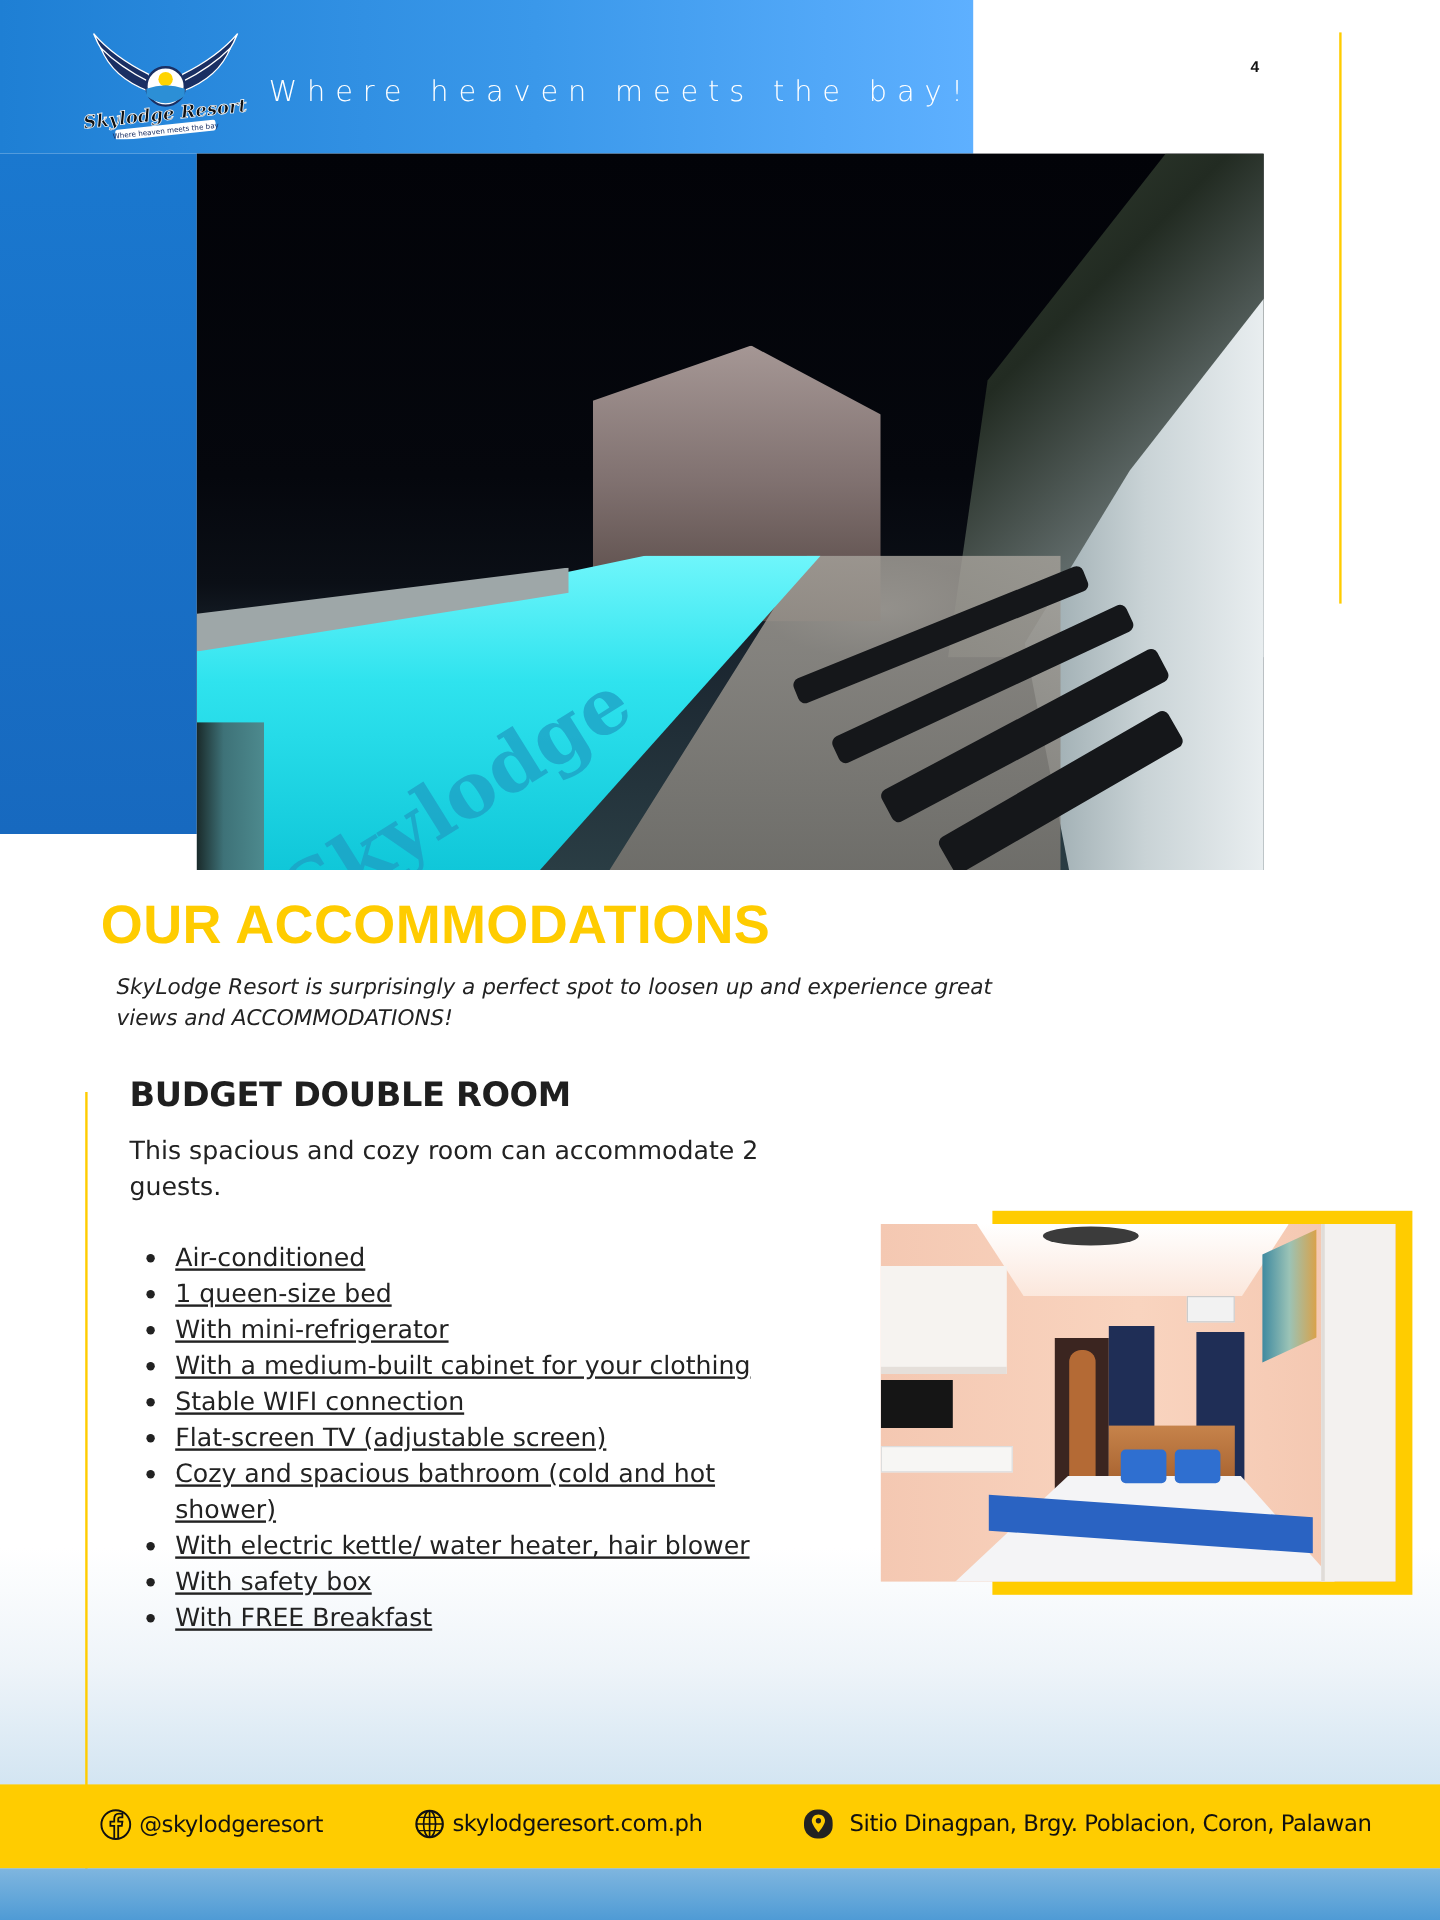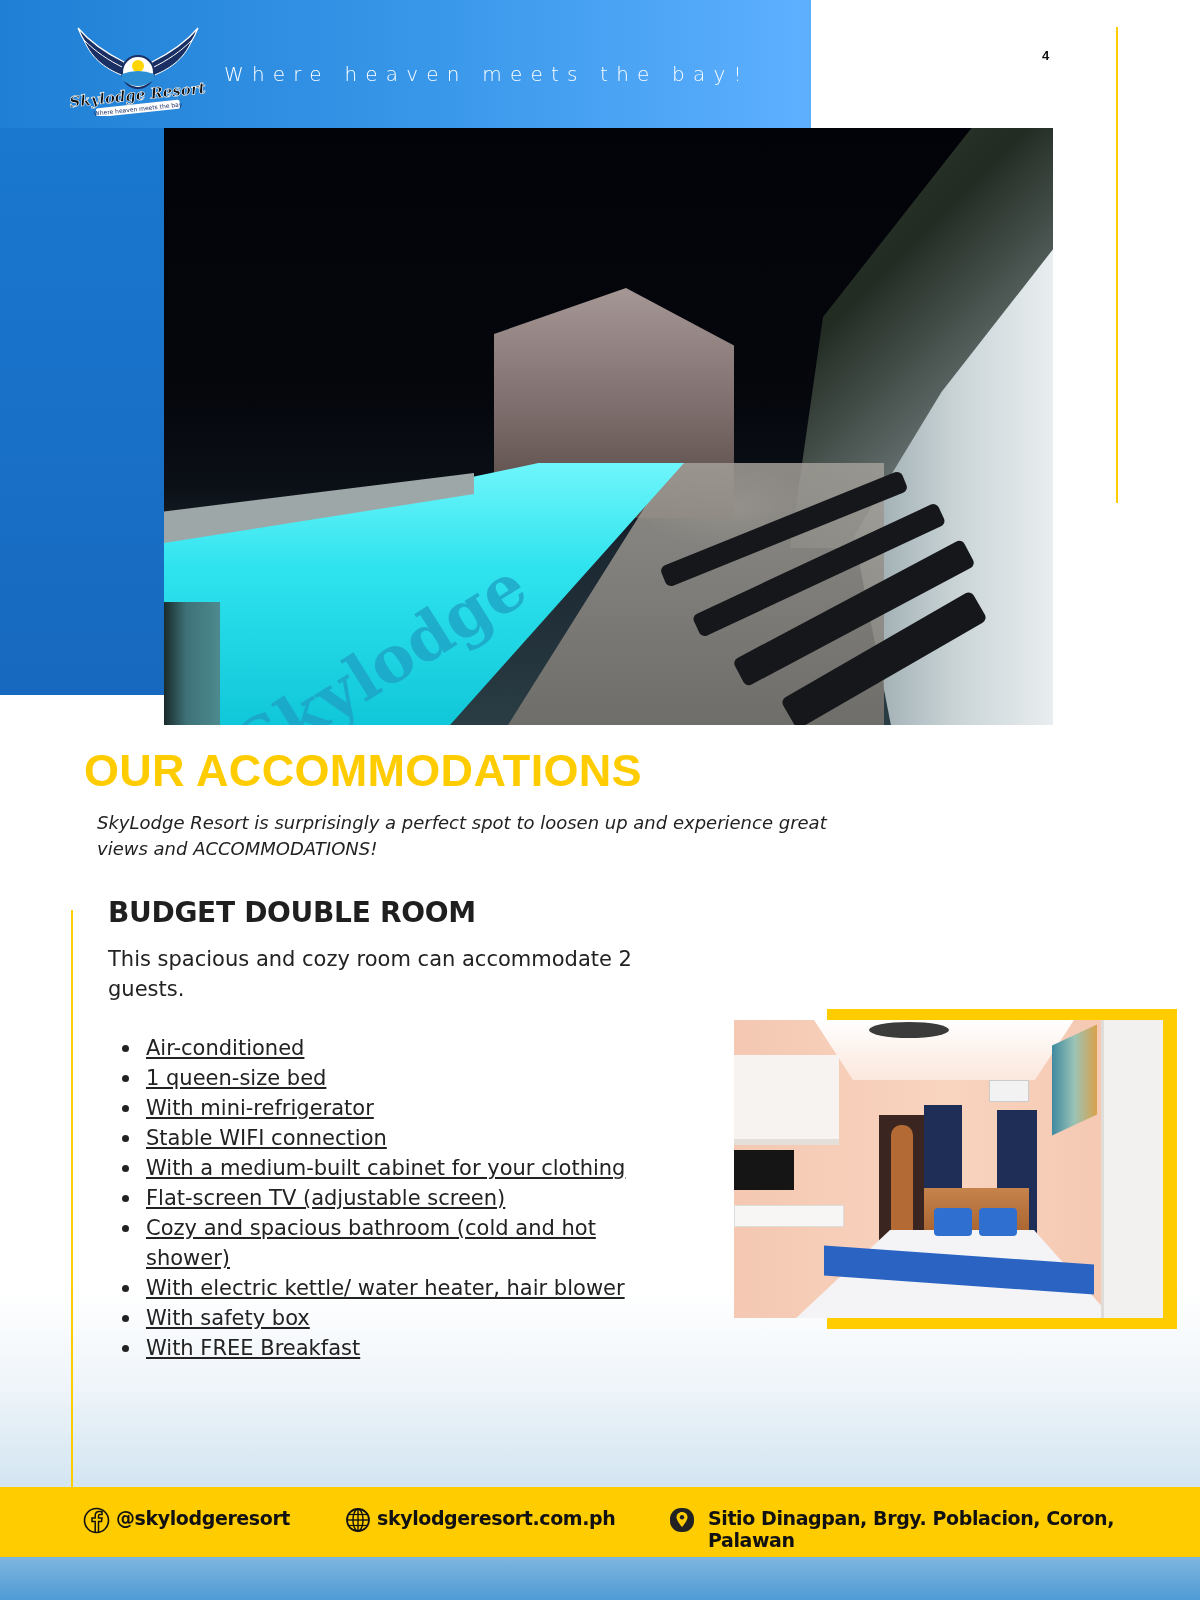--- a/index.html
+++ b/index.html
@@ -16,21 +16,21 @@
   }
   .blue-side {
     position: absolute; left: 0; top: 128px; width: 164px; height: 567px;
     background: linear-gradient(to bottom, #1a78cf 0%, #1769bf 100%);
   }
   .logo {
     position: absolute; left: 70px; top: 22px; width: 136px; height: 94px;
   }
   .tagline {
     position: absolute; left: 224px; top: 62px;
-    color: #ffffff; font-size: 20px; letter-spacing: 8.2px;
+    color: #ffffff; font-size: 24px; letter-spacing: 8.2px;
     font-family: "DejaVu Sans", sans-serif; font-weight: 300;
   }
   .page-num {
     position: absolute; left: 1042px; top: 48px;
     font-size: 13px; font-weight: bold; color: #111;
   }
   .vline-right {
     position: absolute; left: 1116px; top: 27px; width: 2px; height: 476px; background: #ffcc00;
   }
   .vline-left {
@@ -151,22 +151,22 @@
   .room-photo .fan { position: absolute; left: 135px; top: 2px; width: 80px; height: 16px; background: #3b3b3b; border-radius: 50%; }
   
   .footer-band {
     position: absolute; left: 0; top: 1487px; width: 1200px; height: 70px; background: #ffcc00;
   }
   .footer-bottom {
     position: absolute; left: 0; top: 1557px; width: 1200px; height: 43px;
     background: linear-gradient(to bottom, #7fb6df 0%, #4f9bd5 100%);
   }
   .footer-item {
-    position: absolute; top: 1507px; display: flex; gap: 6px;
-    font-size: 19px; font-weight: bold; color: #111; font-family: "DejaVu Sans", sans-serif;
+    position: absolute; top: 1507px; display: flex; align-items: center; gap: 6px;
+    font-size: 19px; font-weight: normal; color: #111; font-family: "DejaVu Sans", sans-serif;
     letter-spacing: -0.4px;
   }
   .footer-item svg { flex-shrink: 0; }
 </style>
 </head>
 <body>
 
 <div class="blue-panel"></div>
 <div class="blue-side"></div>
 
@@ -212,22 +212,22 @@
 
 <div class="vline-left"></div>
 
 <div class="room-title">BUDGET DOUBLE ROOM</div>
 <div class="room-desc">This spacious and cozy room can accommodate 2 guests.</div>
 
 <ul class="amenities">
   <li>Air-conditioned</li>
   <li>1 queen-size bed</li>
   <li>With mini-refrigerator</li>
+  <li>With a medium-built cabinet for your clothing</li>
   <li>Stable WIFI connection</li>
-  <li>With a medium-built cabinet for your clothing</li>
   <li>Flat-screen TV (adjustable screen)</li>
   <li>Cozy and spacious bathroom (cold and hot shower)</li>
   <li>With electric kettle/ water heater, hair blower</li>
   <li>With safety box</li>
   <li>With FREE Breakfast</li>
 </ul>
 
 <div class="room-frame"></div>
 <div class="room-photo">
   <div class="ceiling"></div>

